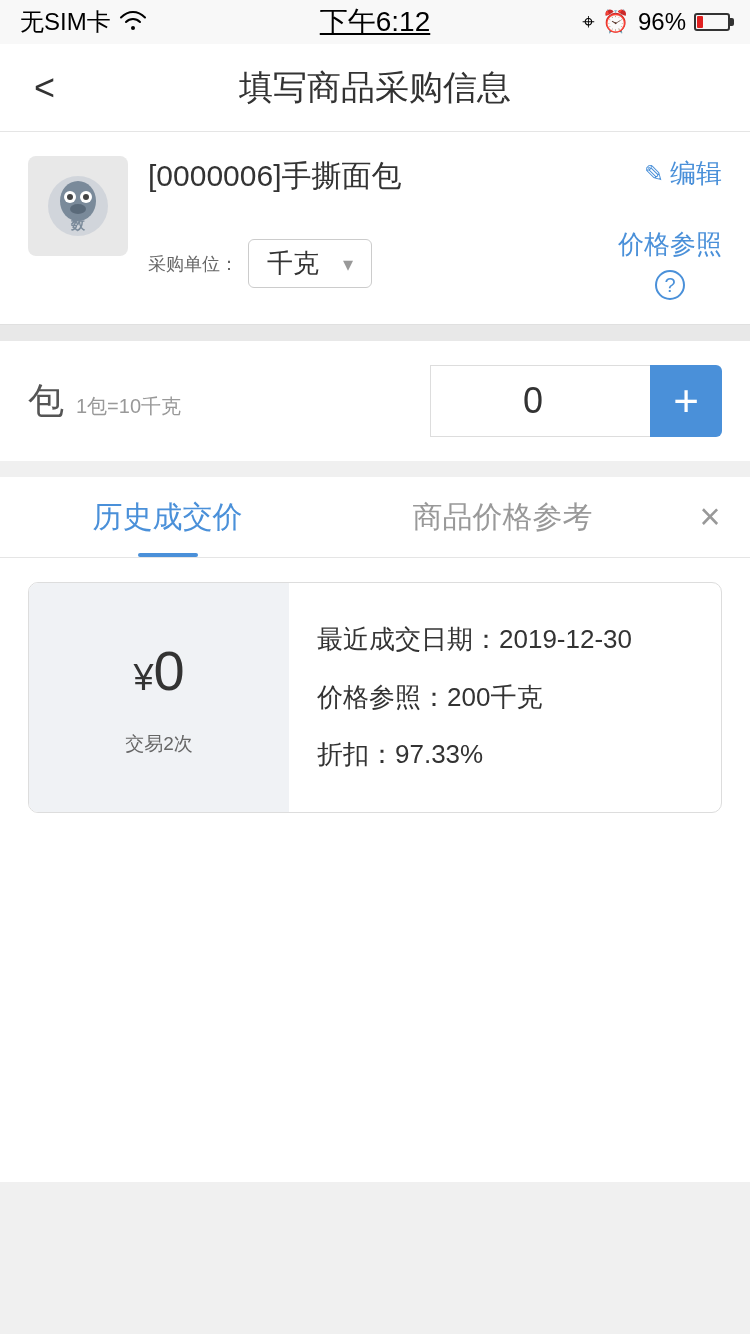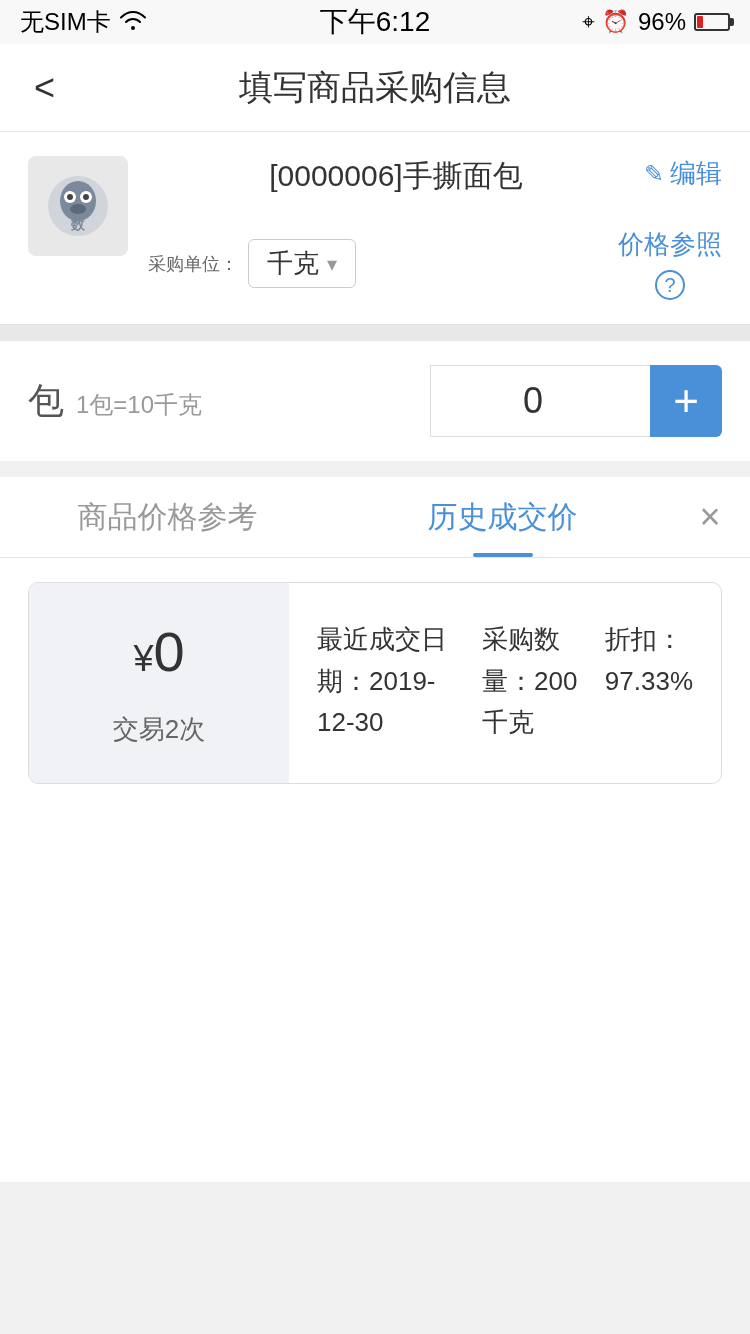--- a/index.html
+++ b/index.html
@@ -28,20 +28,21 @@
       display: flex;
       align-items: center;
       gap: 8px;
     }
     .status-center {
       font-size: 28px;
       font-weight: 500;
       position: absolute;
       left: 50%;
       transform: translateX(-50%);
+      text-decoration: underline;
     }
     .status-right {
       display: flex;
       align-items: center;
       gap: 8px;
       margin-left: auto;
     }
     .battery-icon {
       width: 36px;
       height: 18px;
@@ -124,21 +125,20 @@
       align-items: center;
       justify-content: center;
     }
     .product-info {
       flex: 1;
     }
     .product-title-row {
       display: flex;
       justify-content: space-between;
       align-items: flex-start;
-      text-align: center;
     }
     .product-name {
       font-size: 30px;
       color: #333;
       font-weight: 500;
       flex: 1;
     }
     .edit-btn {
       font-size: 26px;
       color: #4a90d9;
@@ -167,21 +167,21 @@
       color: #666;
     }
     .unit-dropdown {
       border: 1px solid #ccc;
       border-radius: 6px;
       padding: 6px 18px;
       font-size: 26px;
       color: #333;
       display: flex;
       align-items: center;
-      gap: 8px;
+      gap: 24px;
       background: #fff;
       cursor: pointer;
     }
     .dropdown-arrow {
       font-size: 20px;
       color: #999;
     }
     .price-ref {
       font-size: 26px;
       color: #4a90d9;
@@ -221,21 +221,21 @@
       display: flex;
       align-items: baseline;
       gap: 12px;
     }
     .qty-unit {
       font-size: 36px;
       color: #555;
       font-weight: 500;
     }
     .qty-conversion {
-      font-size: 24px;
+      font-size: 20px;
       color: #999;
     }
     .quantity-input-block {
       display: flex;
       align-items: center;
       gap: 0;
     }
     .qty-input {
       width: 220px;
       height: 72px;
@@ -329,29 +329,29 @@
     }
     .history-price {
       font-size: 56px;
       color: #333;
       font-weight: 400;
     }
     .history-yen {
       font-size: 36px;
     }
     .history-count {
-      font-size: 26px;
+      font-size: 19px;
       color: #666;
       margin-top: 28px;
     }
     .history-right {
       flex: 1;
       padding: 36px 28px;
       display: flex;
-      flex-direction: row;
+      flex-direction: column;
       justify-content: center;
       gap: 16px;
     }
     .history-detail-row {
       font-size: 26px;
       color: #333;
       line-height: 1.6;
     }
 
     
@@ -442,46 +442,46 @@
     <span class="qty-conversion">1包=10千克</span>
   </div>
   <div class="quantity-input-block">
     <input class="qty-input" type="number" value="0" style="">
     <button class="qty-plus">+</button>
   </div>
 </div>
 
 <div class="tab-section">
   <div class="tab-bar">
+    <div class="tab-item active">
+      <span>历史成交价</span>
+    </div>
     <div class="tab-item">
       <span>商品价格参考</span>
-    </div>
-    <div class="tab-item active">
-      <span>历史成交价</span>
     </div>
     <div class="tab-close">
       <span>×</span>
     </div>
   </div>
 
   <div class="main-content">
 
     <div class="history-card">
       <div class="history-left">
         <div class="history-price">
           <span class="history-yen">¥</span><span>0</span>
         </div>
         <div class="history-count">交易2次</div>
       </div>
       <div class="history-right">
         <div class="history-detail-row">
           <span>最近成交日期：</span><span>2019-12-30</span>
         </div>
         <div class="history-detail-row">
-          <span>采购数量：</span><span>200千克</span>
+          <span>价格参照：</span><span>200千克</span>
         </div>
         <div class="history-detail-row">
           <span>折扣：</span><span>97.33%</span>
         </div>
       </div>
     </div>
   </div>
 </div>
 
 </body></html>

